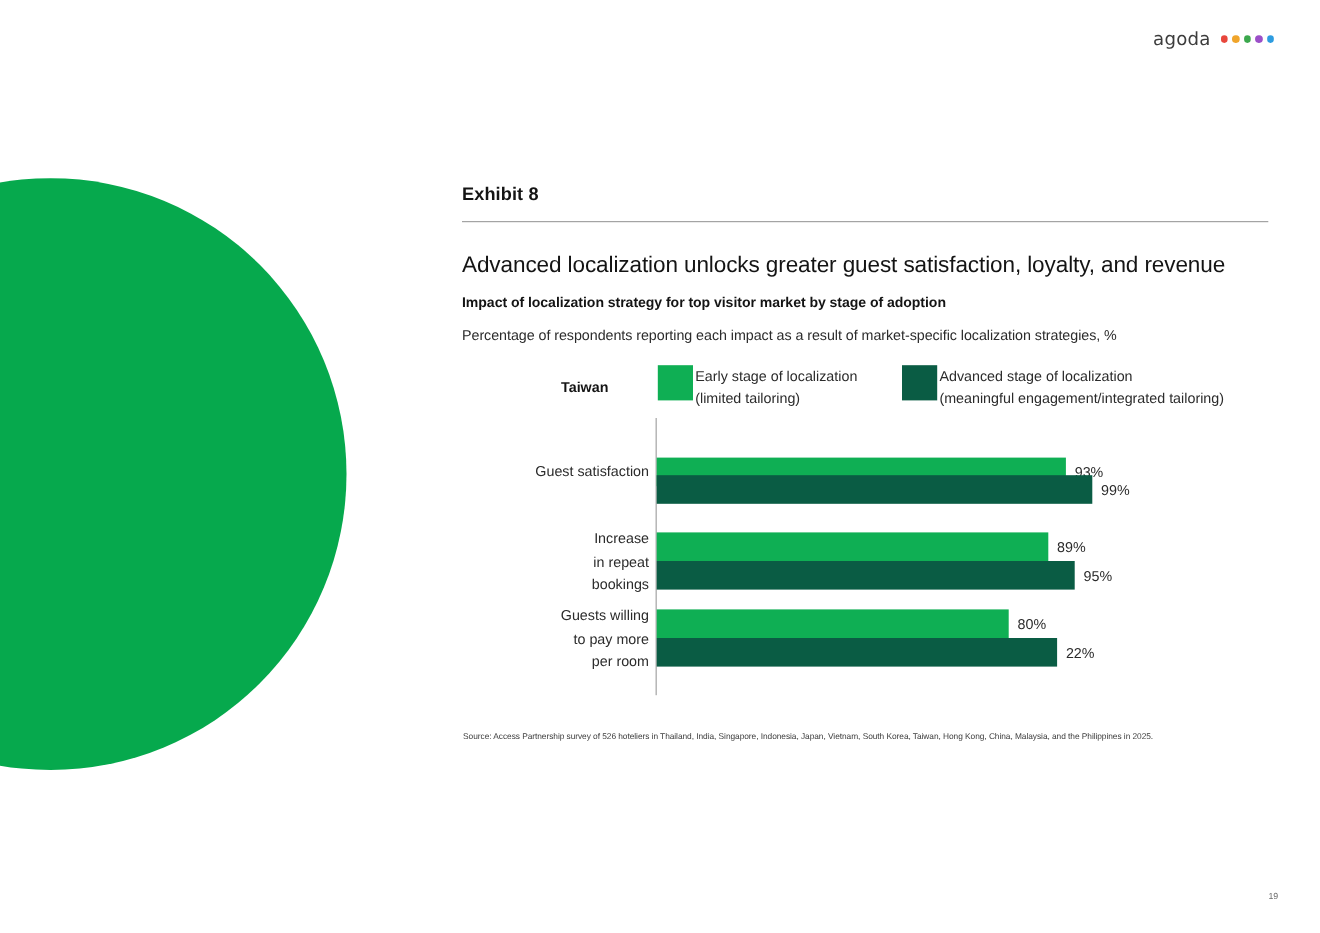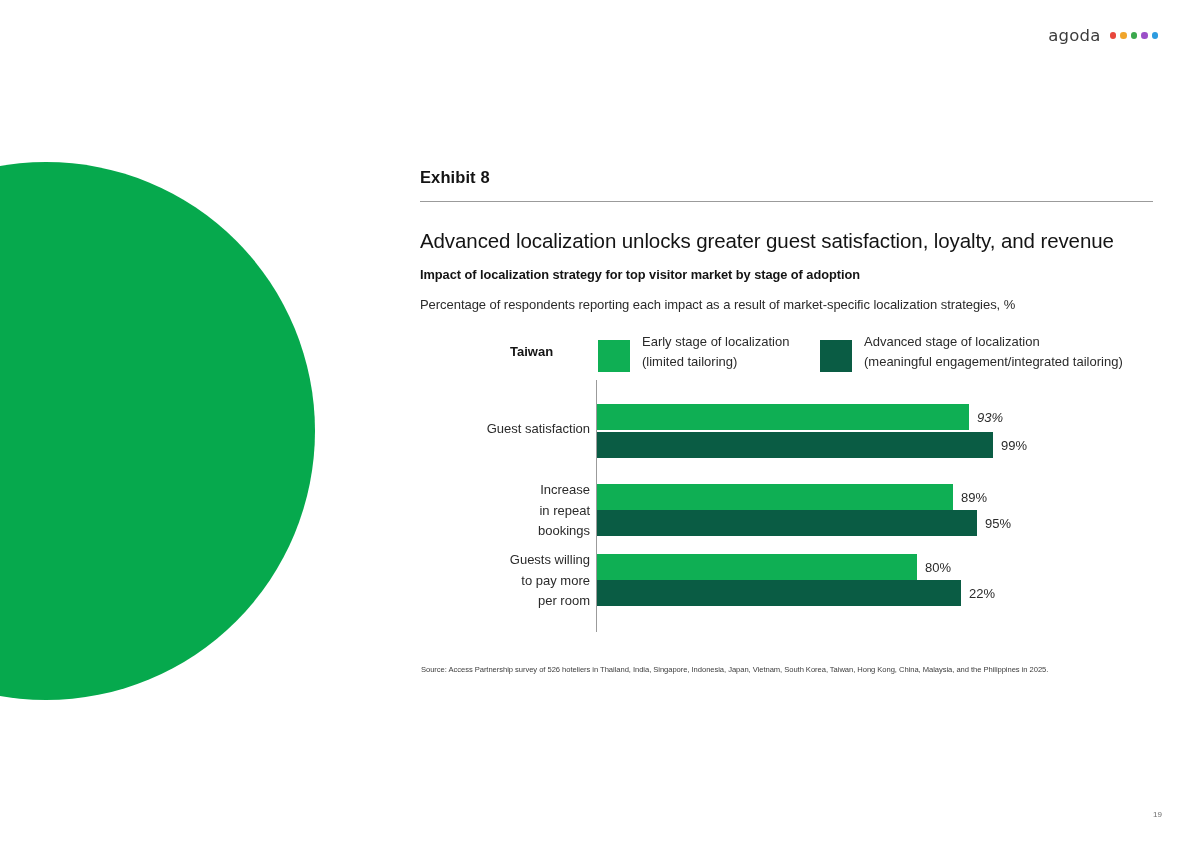--- a/index.html
+++ b/index.html
@@ -112,22 +112,22 @@
     position: absolute;
     left: 90px;
     top: 14px;
     font-size: 13px;
     font-weight: 700;
     color: #141414;
   }
   .legend-entry {
     position: absolute;
     display: flex;
-    align-items: flex-end;
-    gap: 12px;
+    align-items: flex-start;
+    gap: 2px;
   }
   #legend-entry-early  { left: 178px; top: 2px; }
   #legend-entry-adv    { left: 400px; top: 2px; }
   .legend-swatch {
     width: 32px;
     height: 32px;
     flex: 0 0 32px;
   }
   .legend-text {
     font-size: 13px;
@@ -245,21 +245,21 @@
       <span class="l2">(meaningful engagement/integrated tailoring)</span>
     </span>
   </div>
 </div>
 
 <div id="chart">
   <div id="axis-line"></div>
 
 <div class="cat-group">
       <div class="cat-label" style="top: 39px;">Guest satisfaction</div>
-      <div class="bar-row" style="top: 24px; font-style: italic;">
+      <div class="bar-row" style="top: 36px;">
         <span class="bar" style="width: 372px; background: rgb(15, 175, 84);"></span>
         <span class="bar-value">93%</span>
       </div>
       <div class="bar-row" style="top: 52px;">
         <span class="bar" style="width: 396px; background: rgb(10, 92, 68);"></span>
         <span class="bar-value">99%</span>
       </div>
     </div>
     <div class="cat-group">
       <div class="cat-label" style="top: 100px;">Increase</div>

